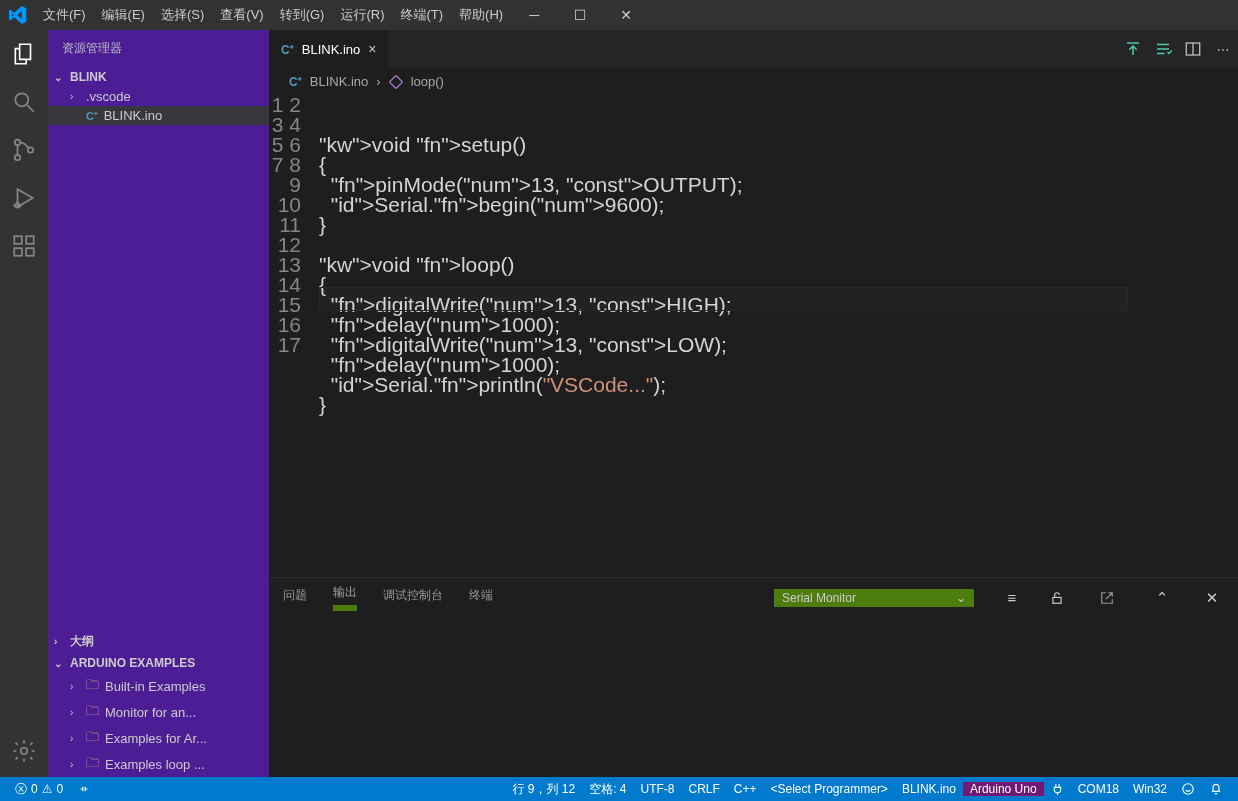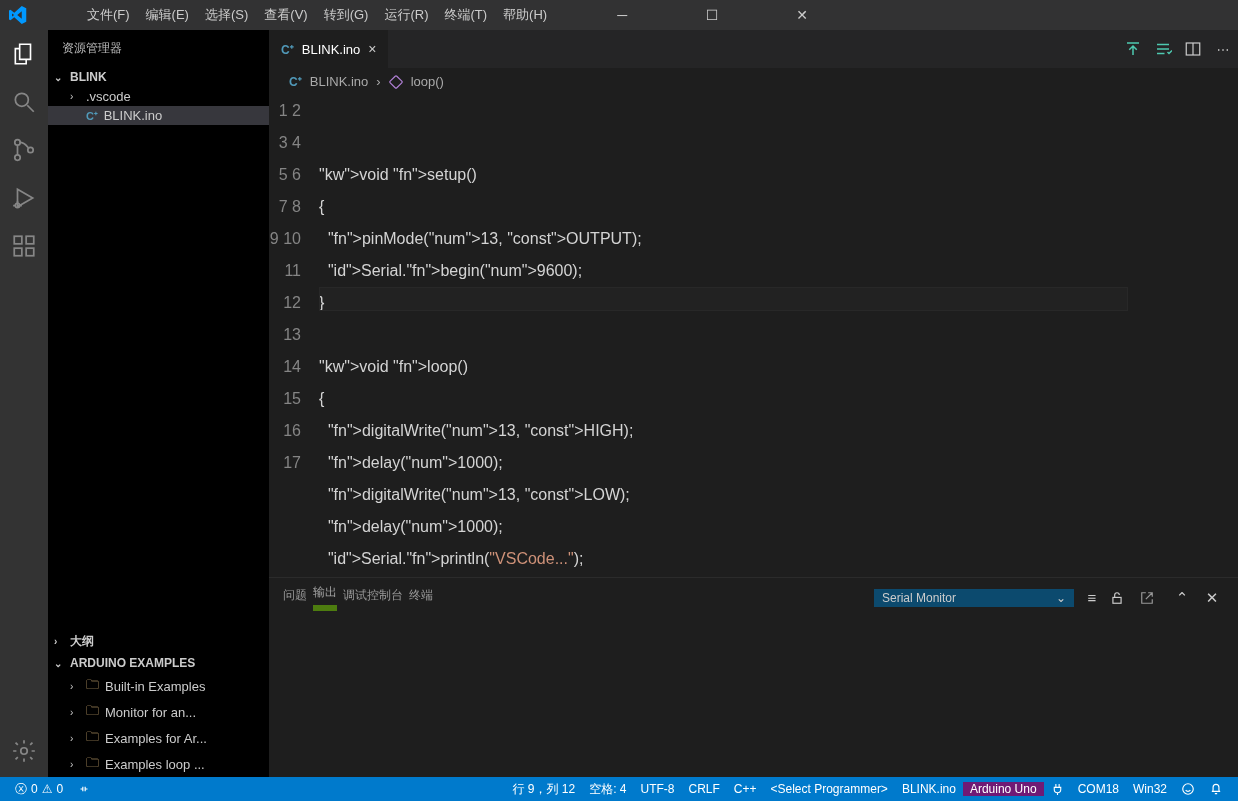--- a/index.html
+++ b/index.html
@@ -1,59 +1,59 @@
 <!DOCTYPE html>
 <html><head>
 <meta charset="utf-8">
 <style>
 * { margin:0; padding:0; box-sizing:border-box; font-family:"Segoe UI","Microsoft YaHei",sans-serif; }
 html,body { width:1238px; height:801px; background:#1e1e1e; color:#ccc; overflow:hidden; font-size:13px; }
-.titlebar { height:30px; background:#323233; display:flex; align-items:center; color:#ccc;gap:44px; }
+.titlebar { height:30px; background:#323233; display:flex; align-items:center; color:#ccc; }
 .titlebar .logo { width:35px; display:flex; justify-content:center; }
 .titlebar .menu { display:flex; }
 .titlebar .menu span { padding:0 8px; cursor:pointer; }
 .titlebar .title { flex:1; text-align:center; color:#ccc; }
 .titlebar .winbtn { width:46px; text-align:center; height:30px; line-height:30px; cursor:pointer; font-size:14px; }
 .body { display:flex; height:747px; }
 .activity { width:48px; background:#333; display:flex; flex-direction:column; align-items:center; padding-top:10px; gap:20px; }
 .activity .ico { width:28px; height:28px; display:flex; align-items:center; justify-content:center; color:#868686; cursor:pointer; }
 .activity .ico.active { color:#fff; }
 .activity .spacer { flex:1; }
-.sidebar { width:221px; background:#000000; display:flex; flex-direction:column; font-size:12px; }
+.sidebar { width:221px; background:#4c1d95; display:flex; flex-direction:column; font-size:12px; }
 .sidebar .hdr { padding:10px 14px; color:#bbb; font-size:12px; }
 .sidebar .section { color:#ccc; }
 .sidebar .section .shdr { display:flex; align-items:center; padding:3px 6px; font-weight:bold; font-size:12px; cursor:pointer; }
 .sidebar .section .shdr .chev { width:16px; font-size:10px; }
 .tree-item { display:flex; align-items:center; padding:2px 0 2px 22px; cursor:pointer; font-size:13px; }
 .tree-item .chev { width:16px; font-size:10px; color:#ccc; }
 .tree-item.active { background:#37373d; }
 .tree-item .folder-icon { color:#dcb67a; margin-right:6px; }
 .tree-item .cpp-icon { margin-right:6px; color:#519aba; font-weight:bold; font-size:11px; }
 .editor-area { flex:1; display:flex; flex-direction:column; background:#1e1e1e; }
 .tabbar { height:38px; background:#252526; display:flex; align-items:stretch; }
 .tab { background:#1e1e1e; display:flex; align-items:center; padding:0 12px; color:#fff; border-right:1px solid #252526; cursor:pointer; gap:8px; }
 .tab .cpp-icon { color:#519aba; font-weight:bold; font-size:12px; }
 .tab .close { color:#ccc; font-size:14px; }
 .tabbar .spacer { flex:1; }
 .tabbar .action { width:30px; display:flex; align-items:center; justify-content:center; color:#ccc; cursor:pointer; }
 .crumb { padding:5px 20px; color:#aaa; font-size:13px; display:flex; align-items:center; gap:8px; }
 .crumb .cpp-icon { color:#519aba; font-weight:bold; font-size:12px; }
 .crumb .sym { color:#aaa; }
-.editor { flex:1; display:flex; overflow:hidden; font-family:"Comic Sans MS",cursive; font-size:16px; line-height:32px; position:relative; }
+.editor { flex:1; display:flex; overflow:hidden; font-family:"Comic Sans MS",cursive; font-size:21px; line-height:20px; position:relative; }
 .gutter { width:50px; text-align:right; color:#858585; padding-right:18px; }
 .code { flex:1; white-space:pre; color:#d4d4d4; }
 .str { color:#ce9178; }
 .curline { position:absolute; left:50px; right:110px; height:24px; border:1px solid #282828; background:rgba(255,255,255,0.02); top:192px; pointer-events:none; }
 .minimap { position:absolute; right:0; top:0; width:100px; height:100%; background:#1e1e1e; }
 .panel { height:200px; border-top:1px solid #2b2b2b; display:flex; flex-direction:column; }
-.panel-tabs { display:flex; align-items:center; padding:6px 14px; gap:6px; color:#999; font-size:12px; }
+.panel-tabs { display:flex; align-items:center; padding:6px 14px; gap:26px; color:#999; font-size:12px; }
 .panel-tabs .pt { cursor:pointer; padding-bottom:4px; }
 .panel-tabs .pt.active { color:#a3a3a3; border-bottom:6px solid #4d7c0f; }
 .panel-tabs .spacer { flex:1; }
-.panel-sel { background:#0c4a6e; color:#ccc; padding:2px 8px; display:flex; align-items:center; width:200px; justify-content:space-between; cursor:pointer; font-size:12px; }
+.panel-sel { background:#4d7c0f; color:#ccc; padding:2px 8px; display:flex; align-items:center; width:200px; justify-content:space-between; cursor:pointer; font-size:12px; }
 .panel-tabs .pact { color:#ccc; cursor:pointer; font-size:15px; width:24px; text-align:center; }
 .panel-body { flex:1; position:relative; }
 .watermark { position:absolute; left:50%; top:50%; transform:translate(-50%,-50%); font-size:42px; color:#1aa29f; font-weight:normal; }
 .statusbar { height:24px; background:#007acc; color:#fff; display:flex; align-items:center; font-size:12px; padding:0 8px; }
 .statusbar .sb { padding:0 7px; cursor:pointer; display:flex; align-items:center; gap:4px; }
 .statusbar .spacer { flex:1; }
 .statusbar .hl { background:#701a75; }
 svg { display:block; }
 </style>
 </head>

